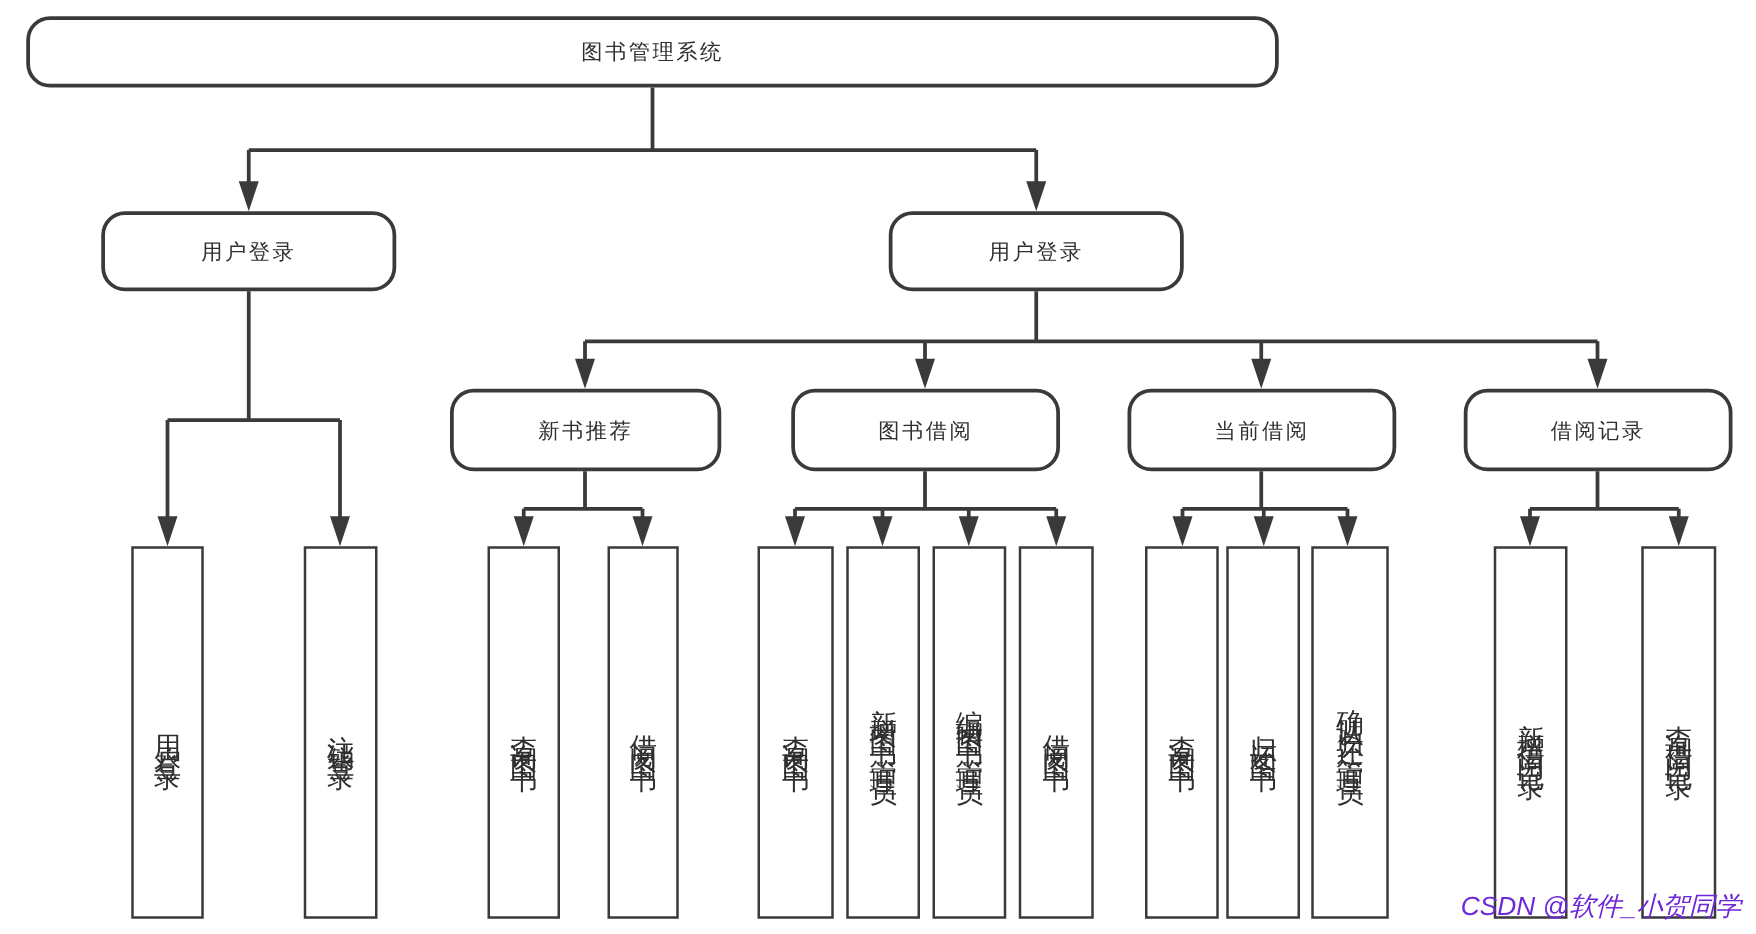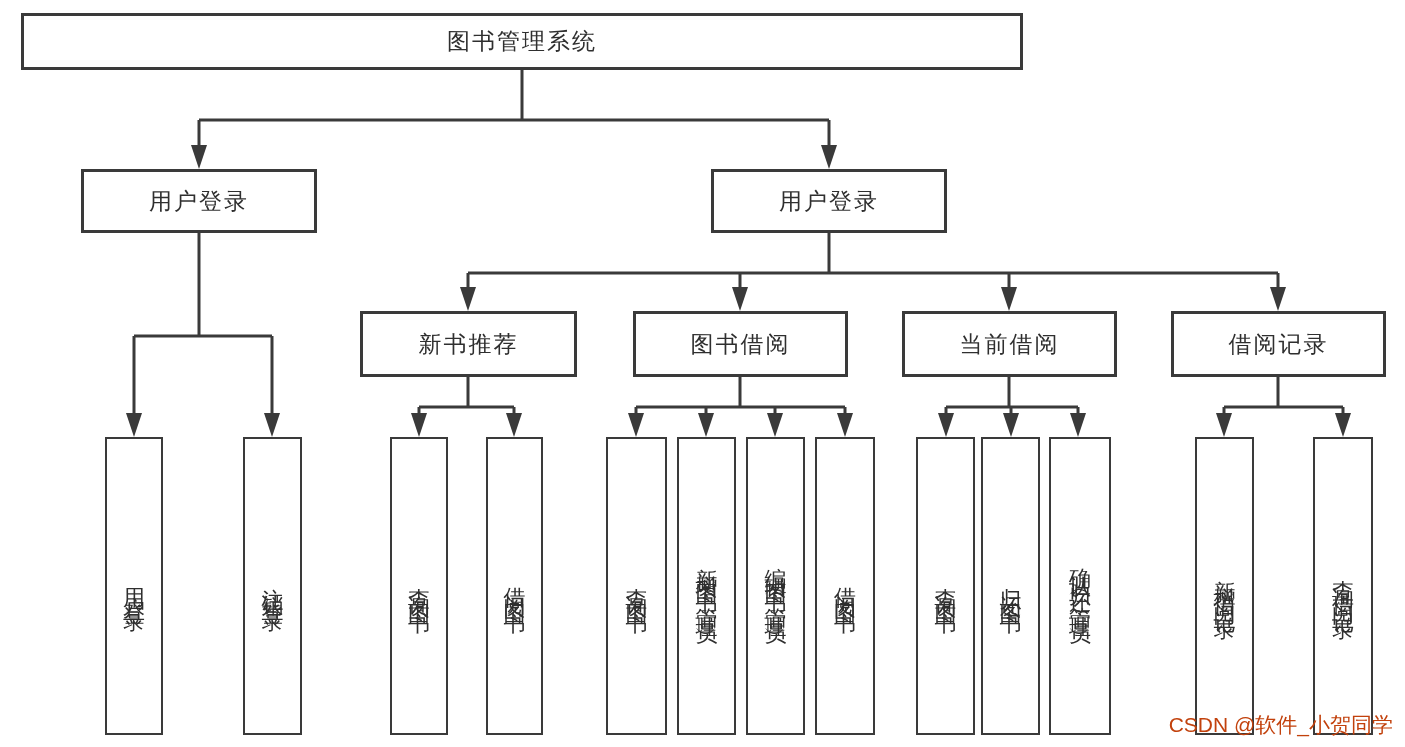--- a/index.html
+++ b/index.html
@@ -27,38 +27,40 @@
     position: absolute;
     box-sizing: border-box;
     background: #ffffff;
     border: 3px solid #3a3a3a;
     display: flex;
     align-items: center;
     justify-content: center;
     color: #2f2f2f;
   }
   .box.h {
-    font-size: 23px;
+    font-size: 17px;
     letter-spacing: 2px;
     white-space: nowrap;
+    border-radius: 19px;
   }
   .box.v {
     border-width: 2px;
     writing-mode: vertical-rl;
     text-orientation: mixed;
     font-size: 22px;
     letter-spacing: 8px;
     line-height: 1;
   }
   .watermark {
     position: absolute;
-    color: #c2410c;
+    color: #6d28d9;
     font-size: 21px;
     white-space: nowrap;
     z-index: 5;
+    font-style: italic;
   }
 </style>
 </head>
 <body>
 
 <div id="stage">
 
   <svg id="connectors" viewBox="0 0 1405 747" xmlns="http://www.w3.org/2000/svg">
     <g stroke="#3a3a3a" stroke-width="3" fill="none">
 

